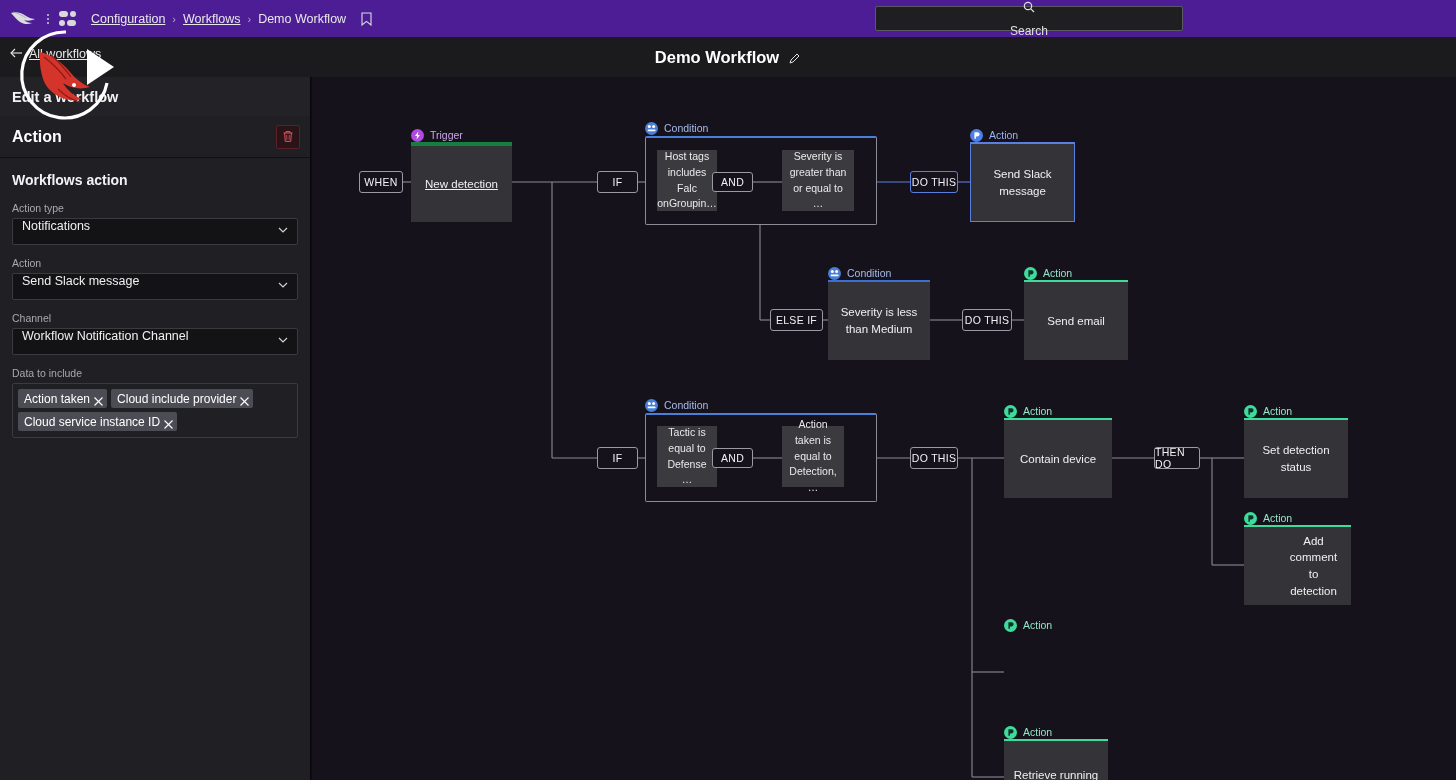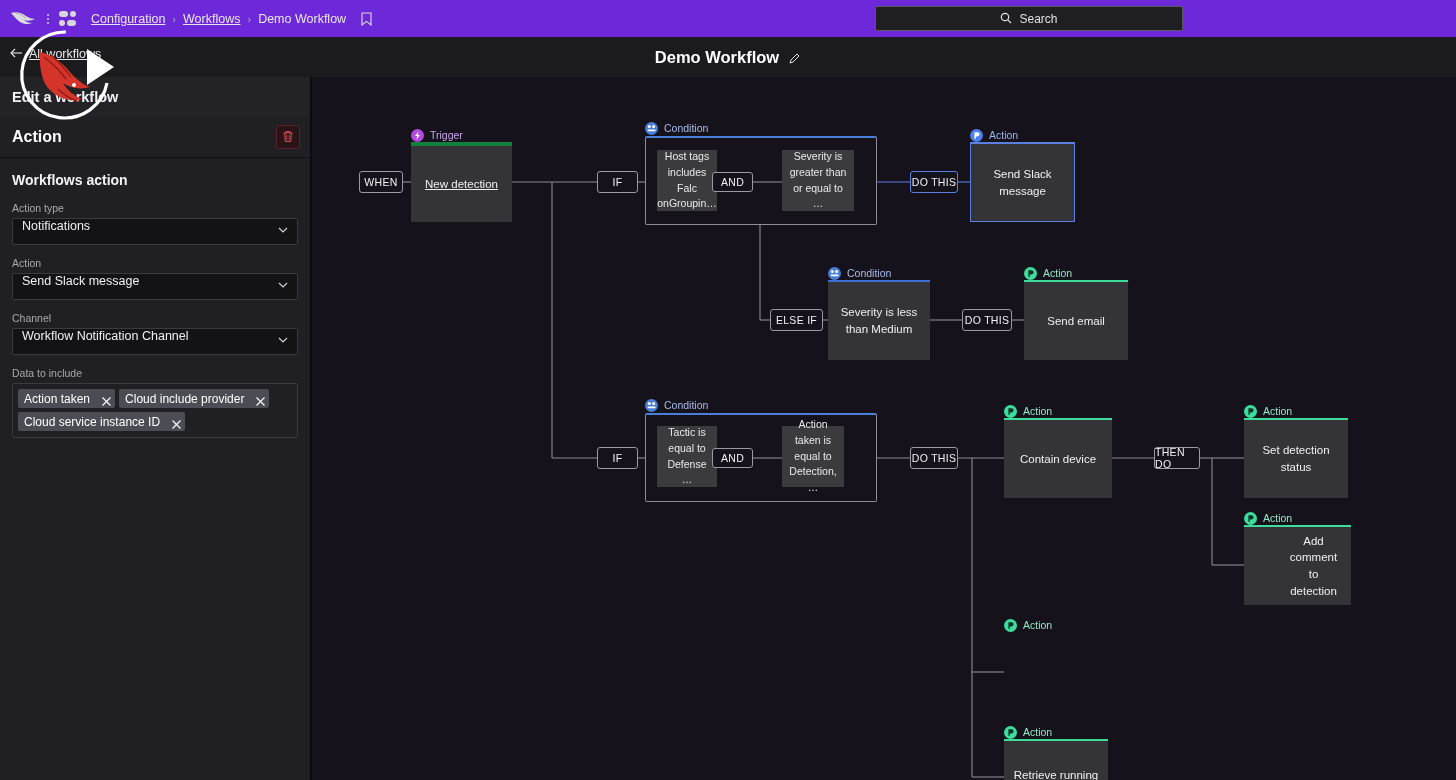--- a/index.html
+++ b/index.html
@@ -7,21 +7,21 @@
     width: 1456px; height: 780px;
     background: #0d0d0f;
     font-family: "Liberation Sans", sans-serif;
     overflow: hidden;
   }
   body { position: relative; }
 
   
   .topbar {
     position: absolute; left: 0; top: 0; width: 1456px; height: 37px;
-    background: #6d28d9;
+    background: #4c1d95;
     display: flex; align-items: center;
     padding-left: 10px;
   }
   .falcon-logo { width: 26px; height: 20px; position: relative; flex: 0 0 auto; }
   .falcon-logo svg { display: block; }
   .dots-menu {
     width: 14px; height: 20px; margin-left: 5px;
     display: flex; flex-direction: column; align-items: center;
     justify-content: center; gap: 2px; flex: 0 0 auto;
   }
@@ -37,21 +37,21 @@
   .breadcrumb { display: flex; align-items: center; margin-left: 10px; gap: 7px; }
   .crumb { font-size: 12.5px; color: #e8e8ea; }
   .crumb.link { text-decoration: underline; cursor: pointer; }
   .crumb-sep { font-size: 11px; color: #b0b0b4; }
   .bookmark-icon { margin-left: 8px; width: 11px; height: 14px; }
 
   .search-box {
     position: absolute; left: 875px; top: 6px; width: 308px; height: 25px;
     border: 1px solid #5a5a5e; border-radius: 2px;
     background: #1f1f21;
-    display: flex; align-items: center; justify-content: center; gap: 7px;
+    display: flex; align-items: center; justify-content: center; gap: 7px; flex-direction: column;
   }
   .search-box .lbl { font-size: 12px; color: #e0e0e2; }
 
   
   .subbar {
     position: absolute; left: 0; top: 37px; width: 1456px; height: 40px;
     background: #1b1b1d;
   }
   .backlink {
     position: absolute; left: 10px; top: 10px;
@@ -103,21 +103,21 @@
   }
   .select .val { font-size: 12.5px; color: #f0f0f2; }
   .chev { width: 10px; height: 6px; }
   .chips-box {
     border: 1px solid #3a3a40; border-radius: 2px; background: #201f24;
     padding: 5px 5px 6px 5px; display: flex; flex-wrap: wrap; gap: 4px;
     min-height: 46px; align-content: flex-start;
   }
   .chip {
     background: #4c4c55; border-radius: 2px; height: 19px;
-    display: flex; align-items: center; padding: 0 3px 0 6px; gap: 11px;
+    display: flex; align-items: center; padding: 0 3px 0 6px; gap: 3px;
   }
   .chip .ctxt { font-size: 12px; color: #ffffff; white-space: nowrap; }
   .chip .cx { width: 11px; height: 11px; cursor: pointer; }
 
   
   .canvas {
     position: absolute; left: 312px; top: 77px; width: 1144px; height: 703px;
     background: #16121c; overflow: hidden;
   }
   .canvas svg.wires { position: absolute; left: 0; top: 0; }

